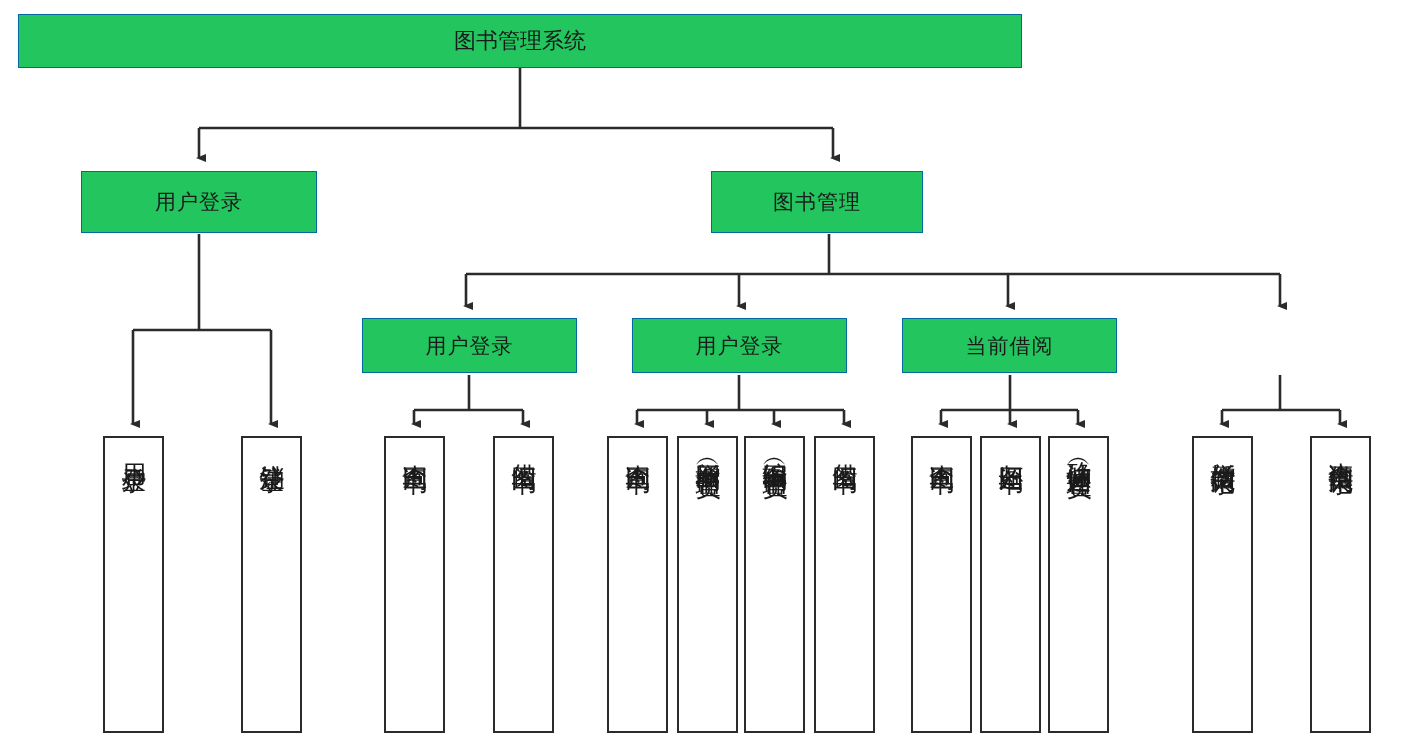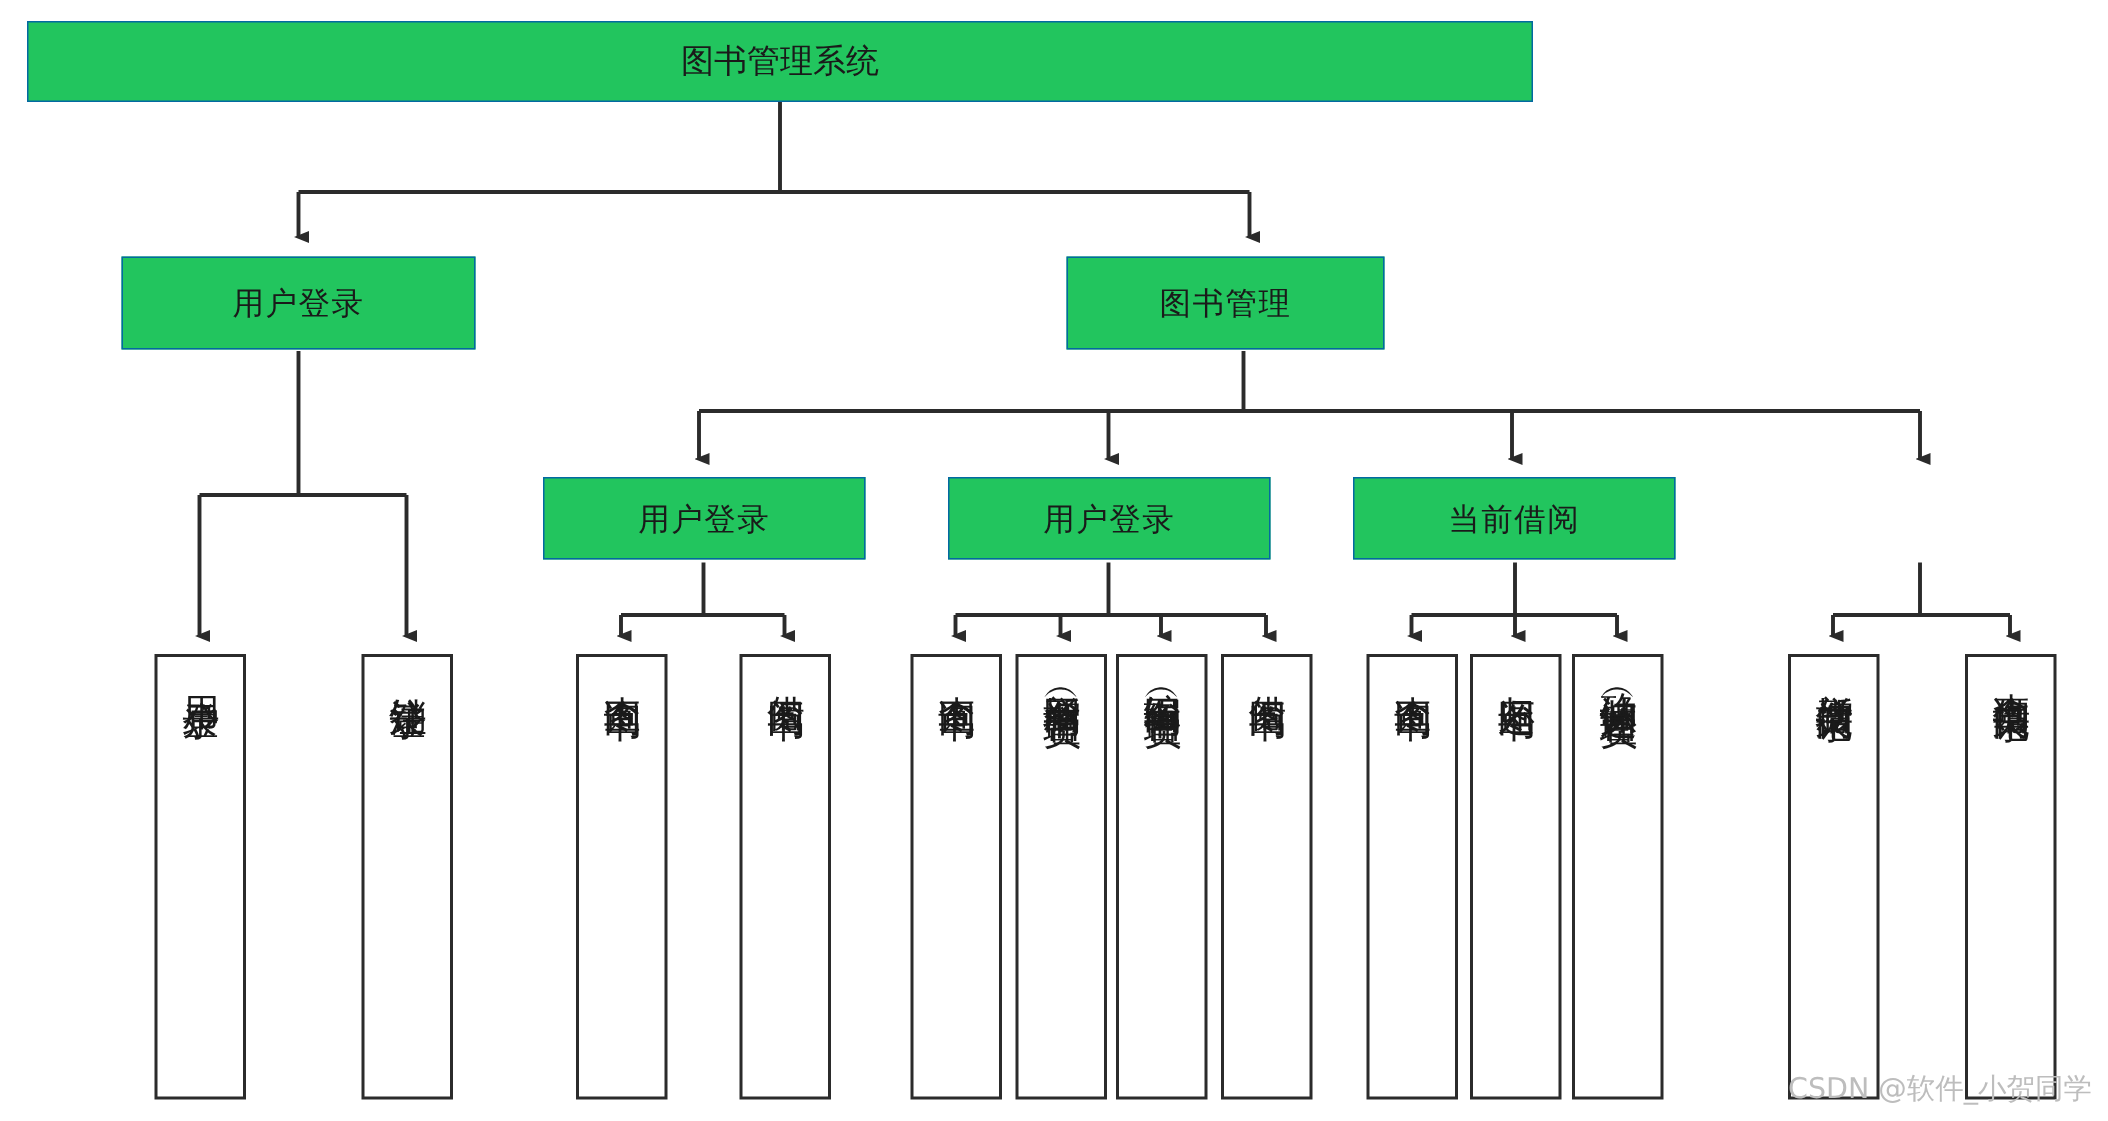--- a/index.html
+++ b/index.html
@@ -130,15 +130,14 @@
     <span class="vtxt">确认归还（管理员）</span>
   </div>
 
   <div class="leaf tall" style="left:1192px;top:436px;width:61px;height:297px;">
     <span class="vtxt">新增借阅记录</span>
   </div>
   <div class="leaf tall" style="left:1310px;top:436px;width:61px;height:297px;">
     <span class="vtxt">查询借阅记录</span>
   </div>
 
-  <div class="watermark" style="left:1192px;top:713px;">CSDN @软件_小贺同学</div>
 
 </div>
 
 </body></html>

